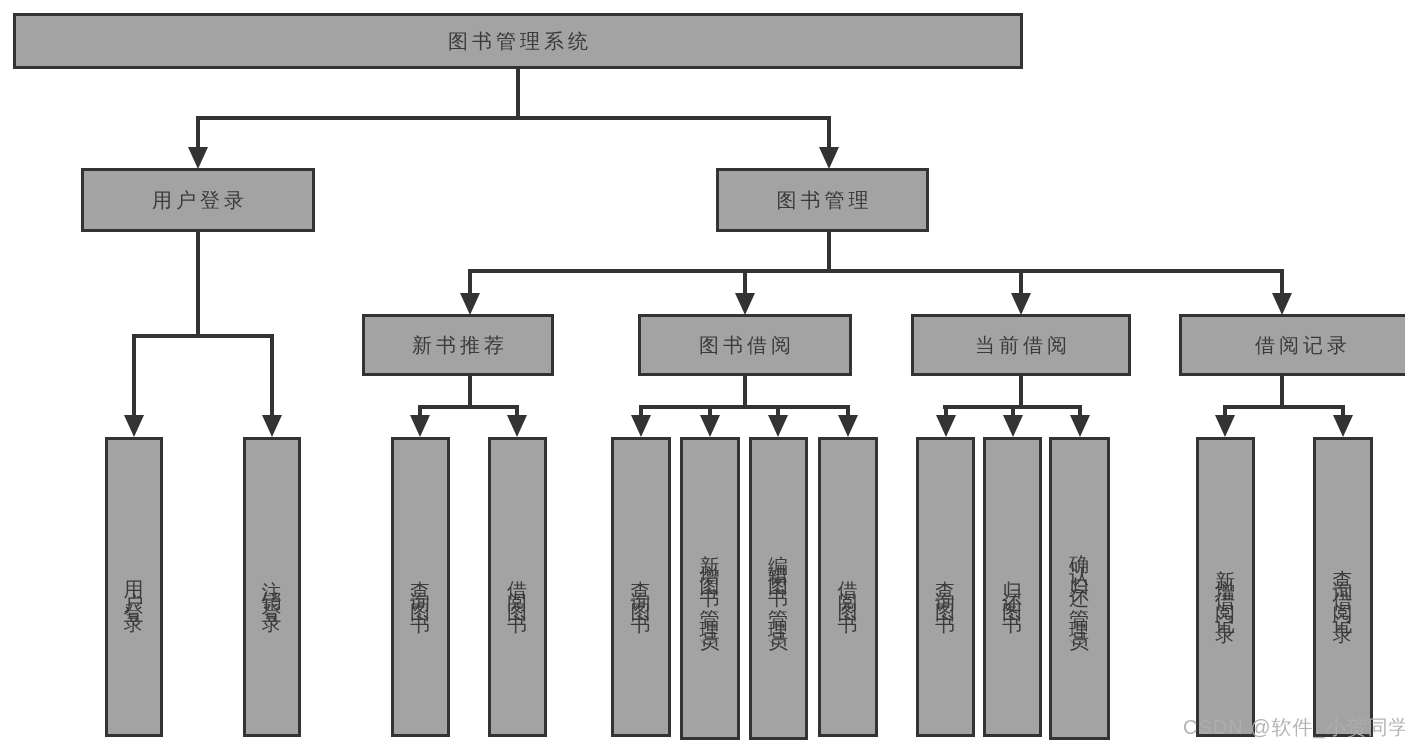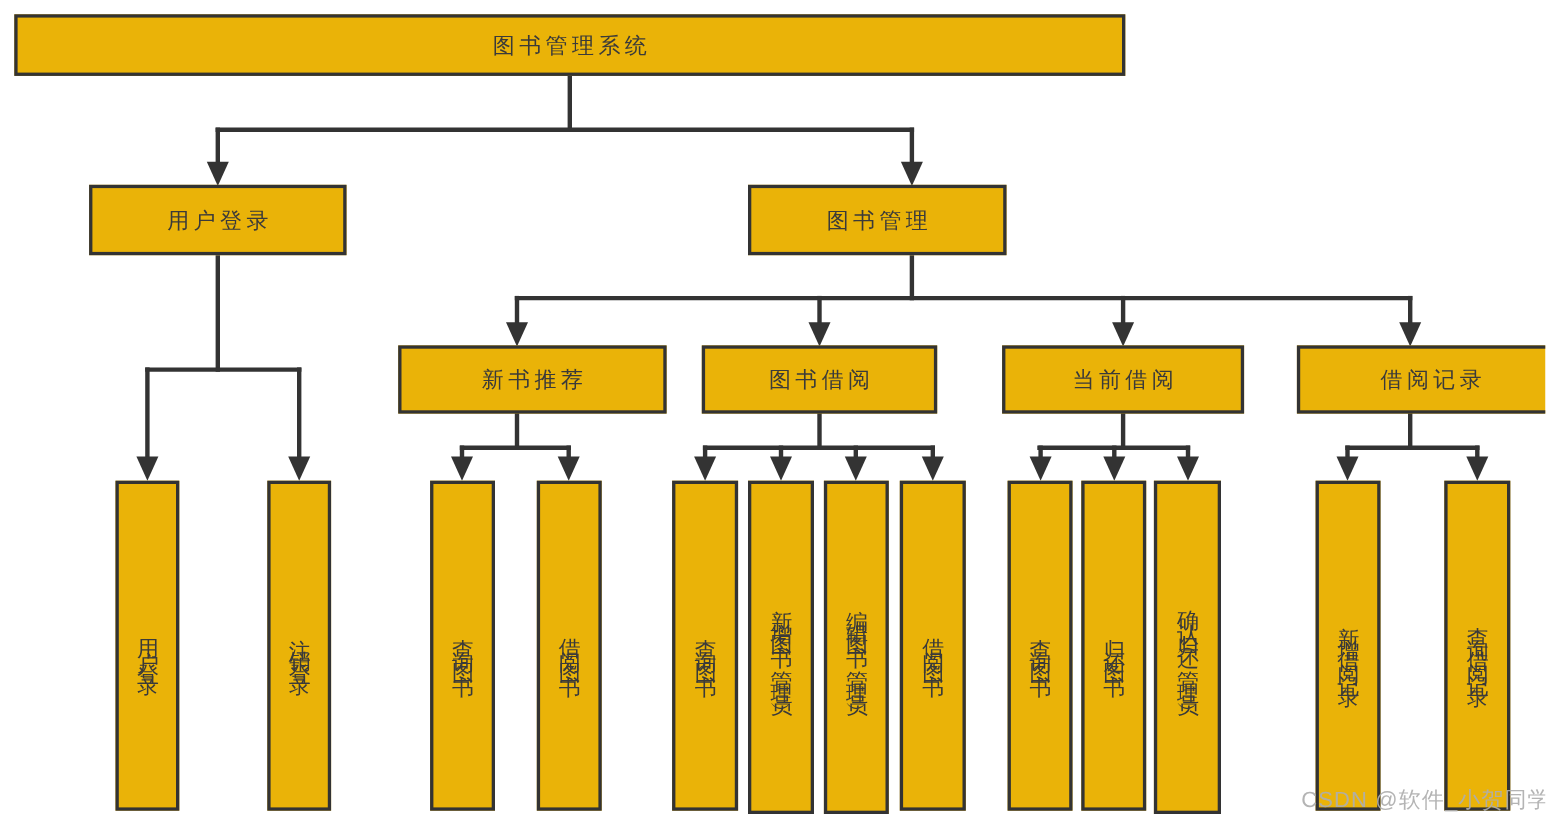--- a/index.html
+++ b/index.html
@@ -2,21 +2,21 @@
 <html><head>
 <meta charset="utf-8">
 <style>
   html,body{margin:0;padding:0;background:#ffffff;}
   .canvas{
     position:relative;width:1405px;height:747px;background:#ffffff;
     font-family:"Liberation Sans",sans-serif;overflow:hidden;
   }
   .connectors{position:absolute;left:0;top:0;z-index:1;}
   .node{
-    position:absolute;background:#eab308;border:3px solid #333333;
+    position:absolute;background:#a3a3a3;border:3px solid #333333;
     box-sizing:border-box;display:flex;align-items:center;justify-content:center;
     z-index:2;
   }
   .hlabel{
     font-size:20px;color:#3a3a3a;letter-spacing:4px;white-space:nowrap;
     text-indent:4px;
   }
   .vlabel{
     writing-mode:vertical-rl;text-orientation:mixed;
     font-size:20px;color:#3a3a3a;letter-spacing:11px;line-height:1;
@@ -94,25 +94,25 @@
     <polygon stroke="none" points="1343,437 1333,415 1353,415"></polygon>
   </svg>
 
   <div class="node" style="left:13px;top:13px;width:1010px;height:56px">
     <span class="hlabel">图书管理系统</span>
   </div>
 
   <div class="node" style="left:81px;top:168px;width:234px;height:64px">
     <span class="hlabel">用户登录</span>
   </div>
-  <div class="node" style="left:680px;top:168px;width:235px;height:64px">
+  <div class="node" style="left:716px;top:168px;width:213px;height:64px">
     <span class="hlabel">图书管理</span>
   </div>
 
-  <div class="node" style="left:362px;top:314px;width:244px;height:62px">
+  <div class="node" style="left:362px;top:314px;width:192px;height:62px">
     <span class="hlabel">新书推荐</span>
   </div>
   <div class="node" style="left:638px;top:314px;width:214px;height:62px">
     <span class="hlabel">图书借阅</span>
   </div>
   <div class="node" style="left:911px;top:314px;width:220px;height:62px">
     <span class="hlabel">当前借阅</span>
   </div>
   <div class="node" style="left:1179px;top:314px;width:244px;height:62px">
     <span class="hlabel">借阅记录</span>

